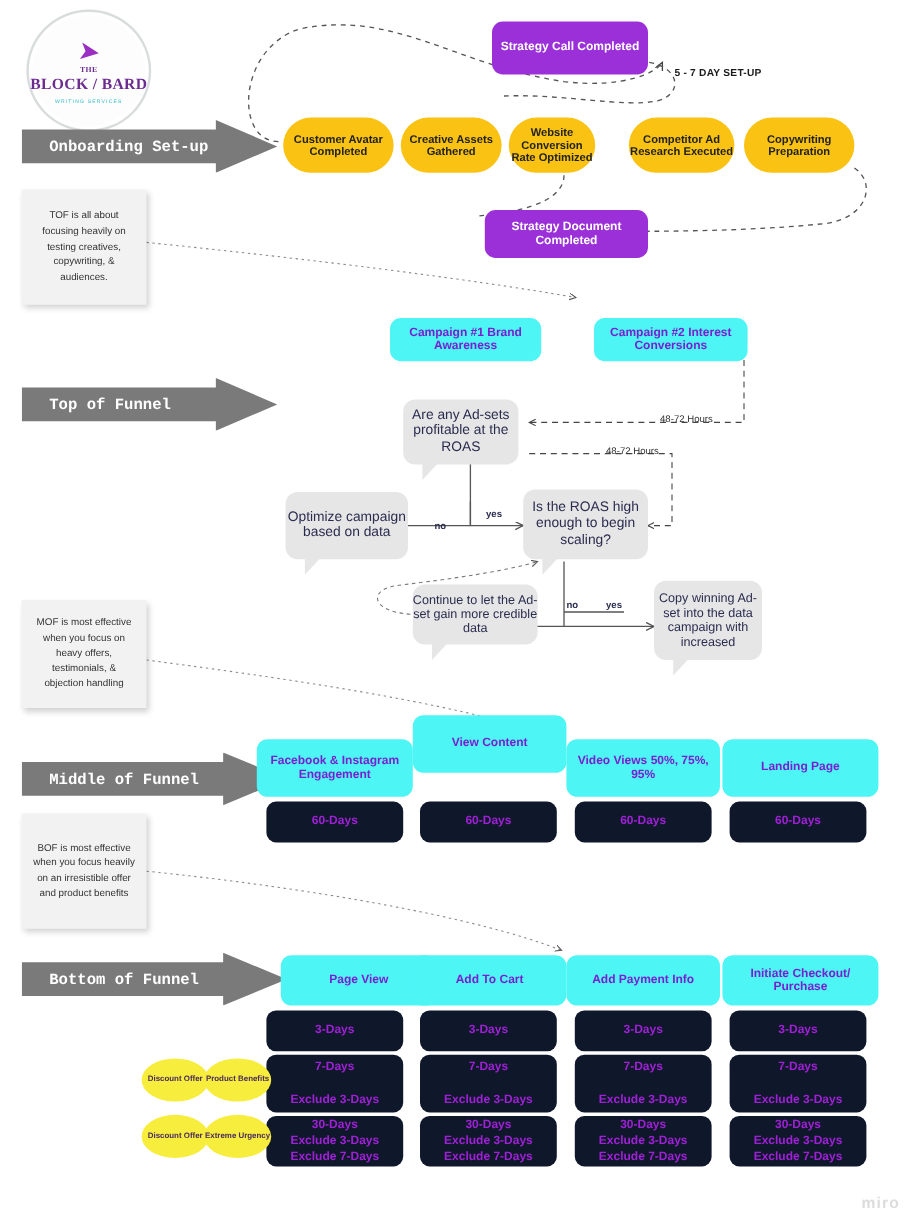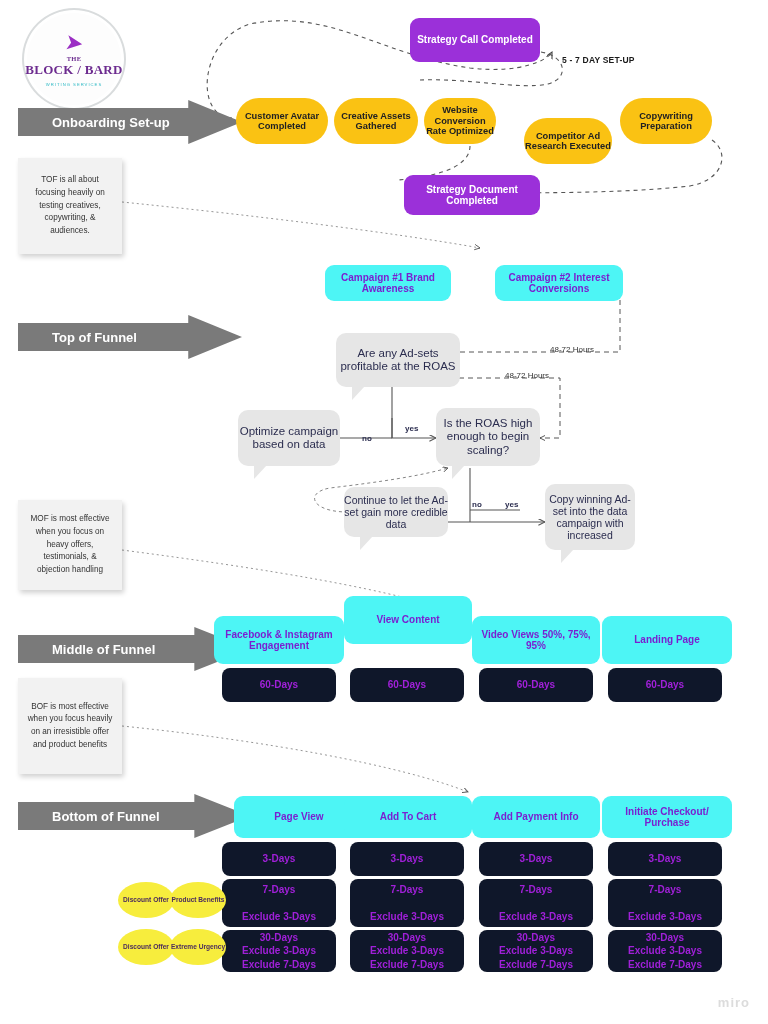--- a/index.html
+++ b/index.html
@@ -14,22 +14,22 @@
         display:flex;flex-direction:column;align-items:center;justify-content:center;}
   #logo .swoosh{font-size:22px;color:#9b2fc4;line-height:1;transform:rotate(8deg);margin-bottom:1px;}
   #logo .l1{font-size:6.5px;font-weight:bold;color:#6c2b8f;letter-spacing:.3px;
             font-family:"Liberation Serif",serif;}
   #logo .l2{font-size:13px;font-weight:bold;color:#6c2b8f;letter-spacing:.3px;
             font-family:"Liberation Serif",serif;}
   #logo .l3{font-size:4.2px;color:#2bb8c4;letter-spacing:1px;margin-top:4px;}
 
   
   .funnel-arrow{background:#7a7a7a;color:#fff;font-weight:bold;font-size:13px;
-      display:flex;align-items:center;padding-left:34px;
-      clip-path:polygon(0 18%,76% 18%,76% 0,100% 50%,76% 100%,76% 82%,0 82%);}
+      display:flex;align-items:center;padding-left:23px;
+      clip-path:polygon(0 18%,76% 18%,76% 0,100% 50%,76% 100%,76% 82%,0 82%);font-family:Liberation Mono, monospace;}
 
   
   .box{position:absolute;display:flex;align-items:center;justify-content:center;
        text-align:center;font-weight:bold;line-height:1.12;}
   .yellow{background:#fac213;color:#222;font-size:9.3px;border-radius:23px;}
   .purple{background:#9b30d9;color:#fff;font-size:10px;border-radius:9px;}
   .cyan{background:#4df5f5;color:#7a1fd0;border-radius:9px;font-size:10px;}
   .grey-cell{background:#0f172a;color:#a020d8;border-radius:8px;font-size:10px;
        font-weight:bold;display:flex;align-items:center;justify-content:center;
        text-align:center;position:absolute;line-height:1.35;}
@@ -129,37 +129,37 @@
   <span>Onboarding Set-up</span>
 </div>
 
 <div class="box purple abs" style="left:410px;top:18px;width:130px;height:44px;">Strategy Call Completed</div>
 
 <div class="setup-label" style="left:562px;top:55px;">5 - 7 DAY SET-UP</div>
 
 <div class="box yellow abs" style="left:236px;top:98px;width:92px;height:46px;">Customer Avatar Completed</div>
 <div class="box yellow abs" style="left:334px;top:98px;width:84px;height:46px;">Creative Assets Gathered</div>
 <div class="box yellow abs" style="left:424px;top:98px;width:72px;height:46px;">Website Conversion Rate Optimized</div>
-<div class="box yellow abs" style="left:524px;top:98px;width:88px;height:46px;margin-top:20px;">Competitor Ad Research Executed</div>
+<div class="box yellow abs" style="left:524px;top:98px;width:88px;height:46px;">Competitor Ad Research Executed</div>
 <div class="box yellow abs" style="left:620px;top:98px;width:92px;height:46px;">Copywriting Preparation</div>
 
 <div class="box purple abs" style="left:404px;top:175px;width:136px;height:40px;">Strategy Document Completed</div>
 
 <div class="sticky" style="left:18px;top:158px;width:104px;height:96px;">TOF is all about focusing heavily on testing creatives, copywriting, &amp; audiences.</div>
 <div class="sticky" style="left:18px;top:500px;width:104px;height:90px;">MOF is most effective when you focus on heavy offers, testimonials, &amp; objection handling</div>
 <div class="sticky" style="left:18px;top:678px;width:104px;height:96px;">BOF is most effective when you focus heavily on an irresistible offer and product benefits</div>
 
 <div class="funnel-arrow abs" style="left:18px;top:315px;width:190px;height:44px;">
   <span>Top of Funnel</span>
 </div>
 
 <div class="box cyan abs" style="left:325px;top:265px;width:126px;height:36px;">Campaign #1 Brand Awareness</div>
 <div class="box cyan abs" style="left:495px;top:265px;width:128px;height:36px;">Campaign #2 Interest Conversions</div>
 
-<div class="bubble" style="left:336px;top:333px;width:124px;height:54px;">Are any Ad-sets profitable at the ROAS</div>
+<div class="bubble" style="left:336px;top:333px;width:96px;height:54px;">Are any Ad-sets profitable at the ROAS</div>
 
 <div class="bubble" style="left:238px;top:410px;width:102px;height:56px;">Optimize campaign based on data</div>
 
 <div class="bubble" style="left:436px;top:408px;width:104px;height:58px;">Is the ROAS high enough to begin scaling?</div>
 
 <div class="bubble" style="left:344px;top:487px;width:104px;height:50px;font-size:10.5px;">Continue to let the Ad-set gain more credible data</div>
 
 <div class="bubble" style="left:545px;top:484px;width:90px;height:66px;font-size:10.5px;">Copy winning Ad-set into the data campaign with increased</div>
 
 <div class="yesno" style="left:362px;top:434px;">no</div>

